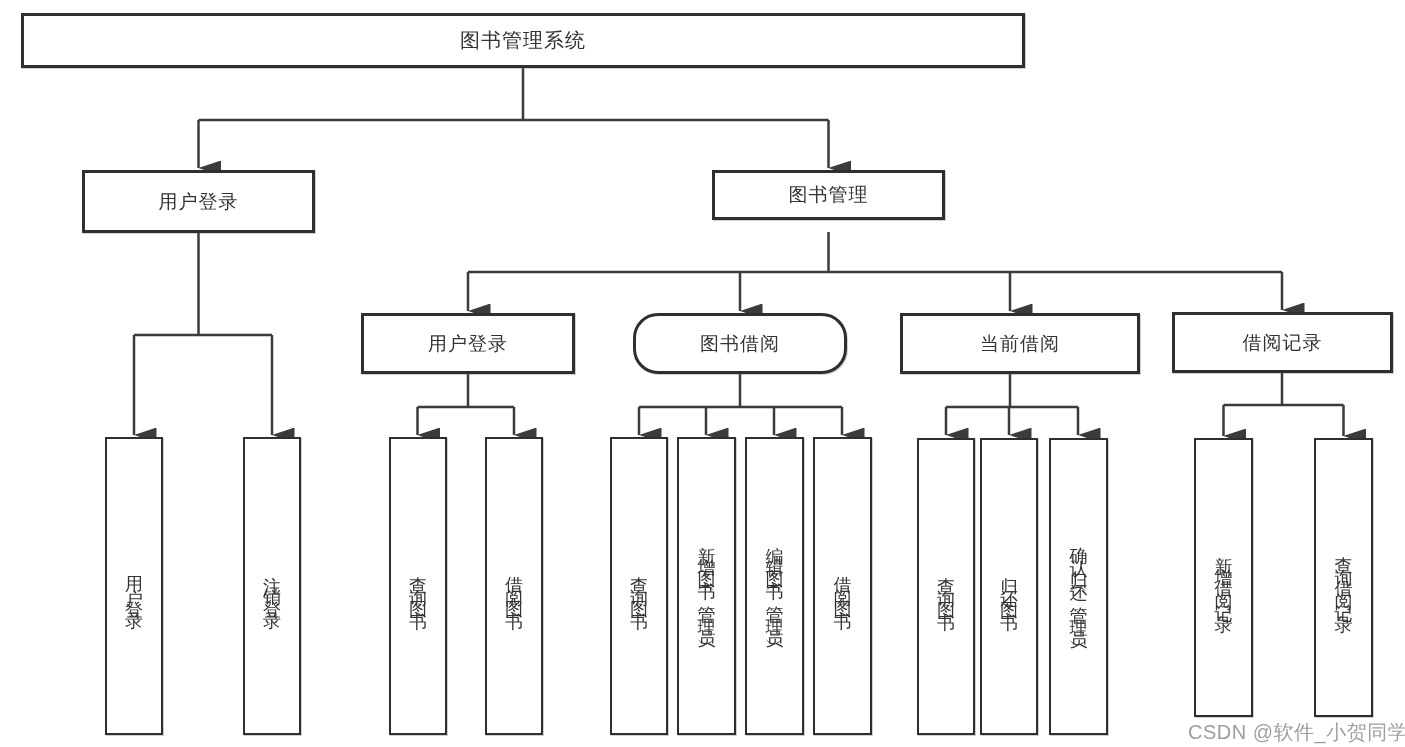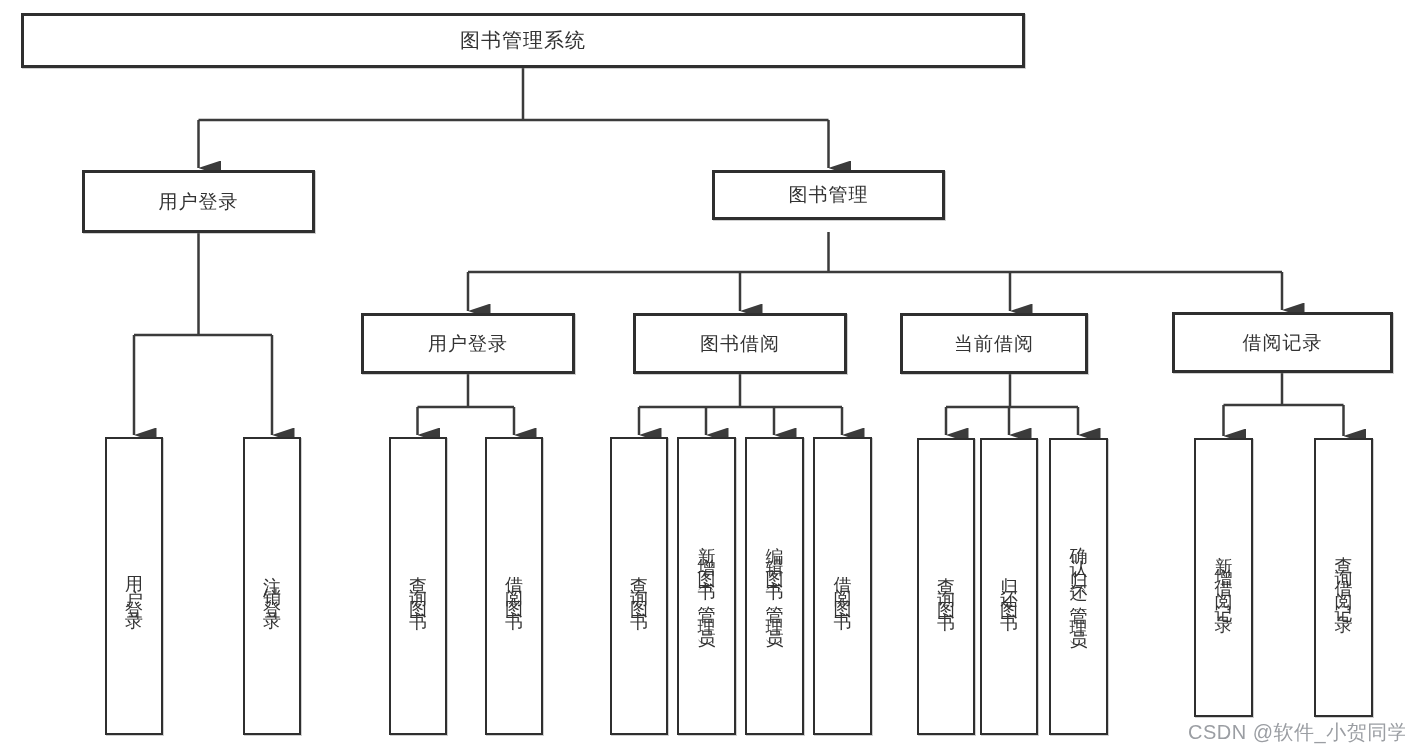--- a/index.html
+++ b/index.html
@@ -114,24 +114,24 @@
   <div class="node" style="left:82px; top:170px; width:233px; height:63px;">
     <span class="hlabel">用户登录</span>
   </div>
   <div class="node" style="left:712px; top:170px; width:233px; height:50px;">
     <span class="hlabel">图书管理</span>
   </div>
 
   <div class="node" style="left:361px; top:313px; width:214px; height:61px;">
     <span class="hlabel">用户登录</span>
   </div>
-  <div class="node" style="left:633px; top:313px; width:214px; height:61px;">
+  <div class="node" style="left:633px; top:313px; width:214px; height:61px;border-radius:25px;">
     <span class="hlabel">图书借阅</span>
   </div>
-  <div class="node" style="left:900px; top:313px; width:188px; height:61px;font-family:Liberation Mono, monospace;">
+  <div class="node" style="left:900px; top:313px; width:240px; height:61px;font-family:Liberation Mono, monospace;">
     <span class="hlabel">当前借阅</span>
   </div>
   <div class="node" style="left:1172px; top:312px; width:221px; height:61px;">
     <span class="hlabel">借阅记录</span>
   </div>
 
   <div class="node leaf" style="left:105px; top:437px; width:58px; height:298px;">
     <span class="vtext">用户登录</span>
   </div>
   <div class="node leaf" style="left:243px; top:437px; width:58px; height:298px;">

